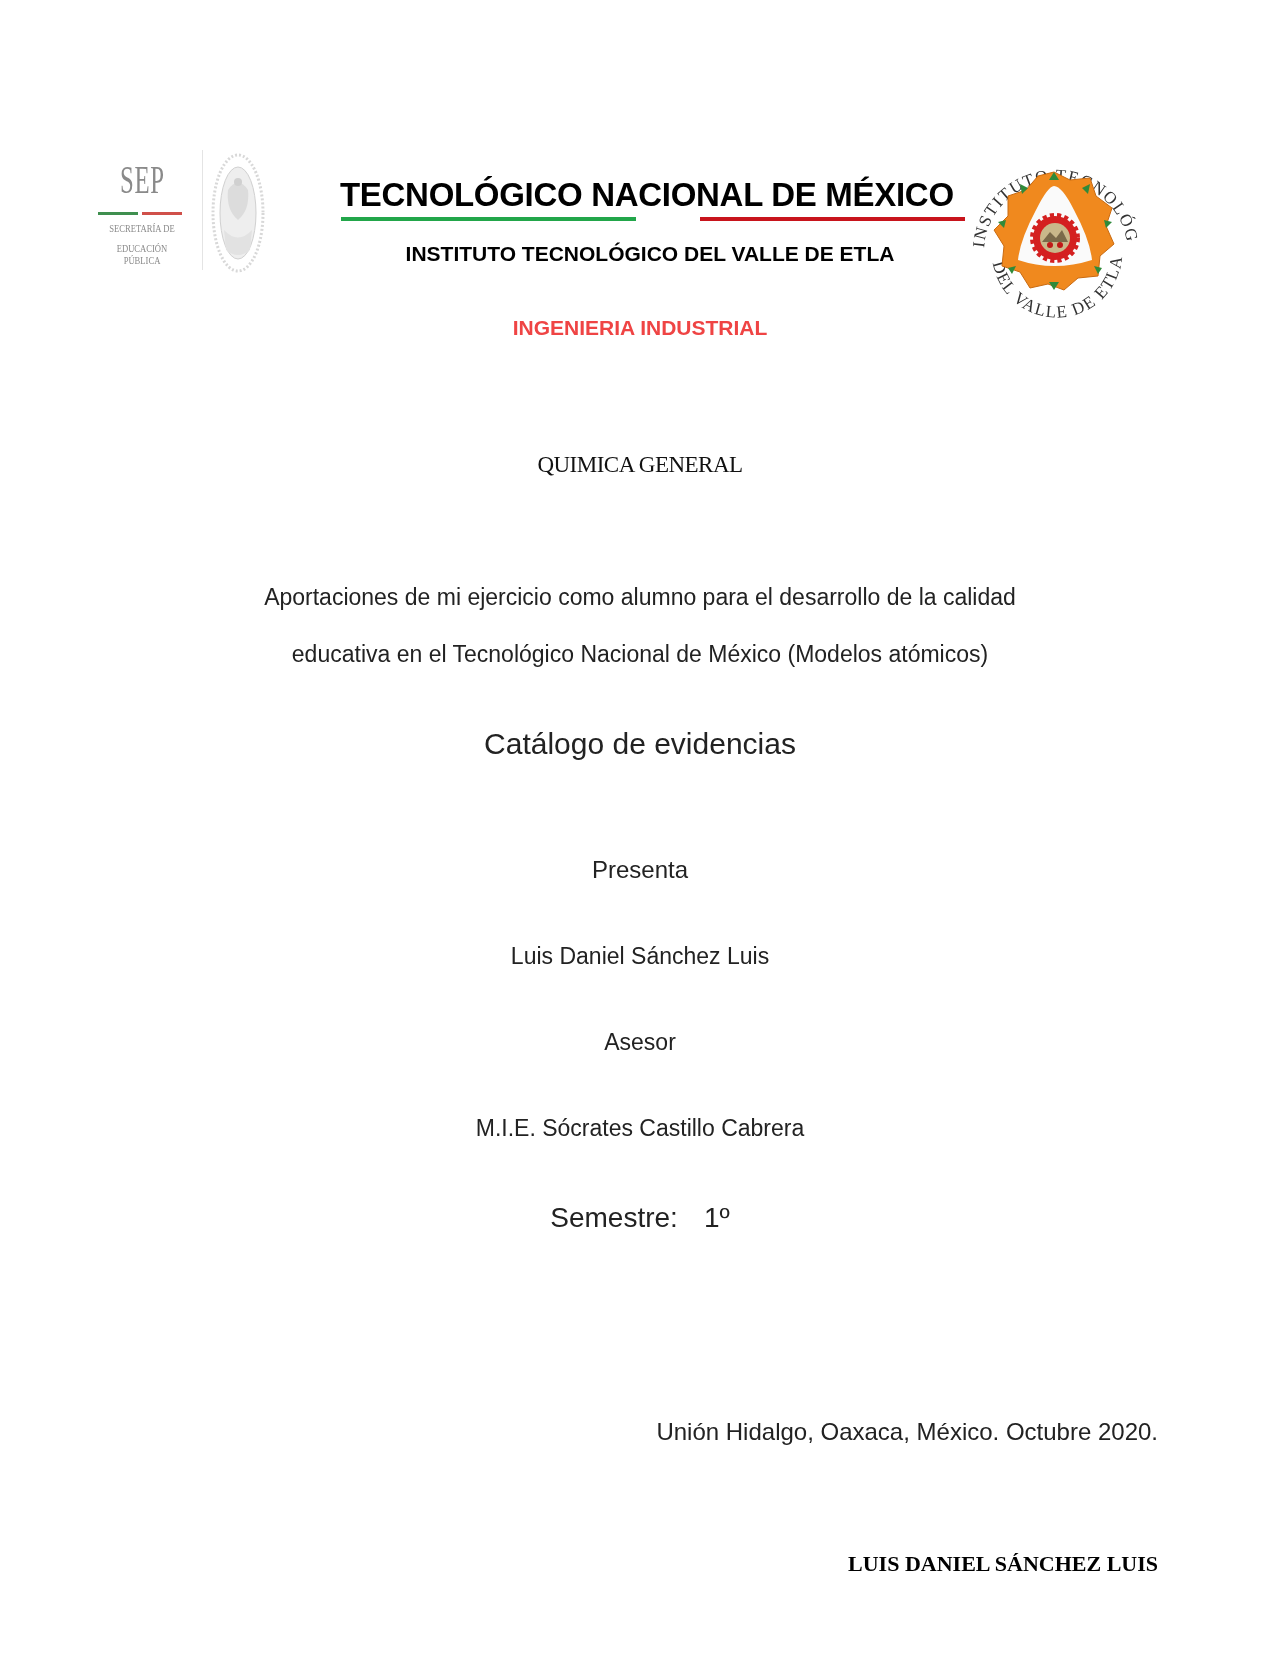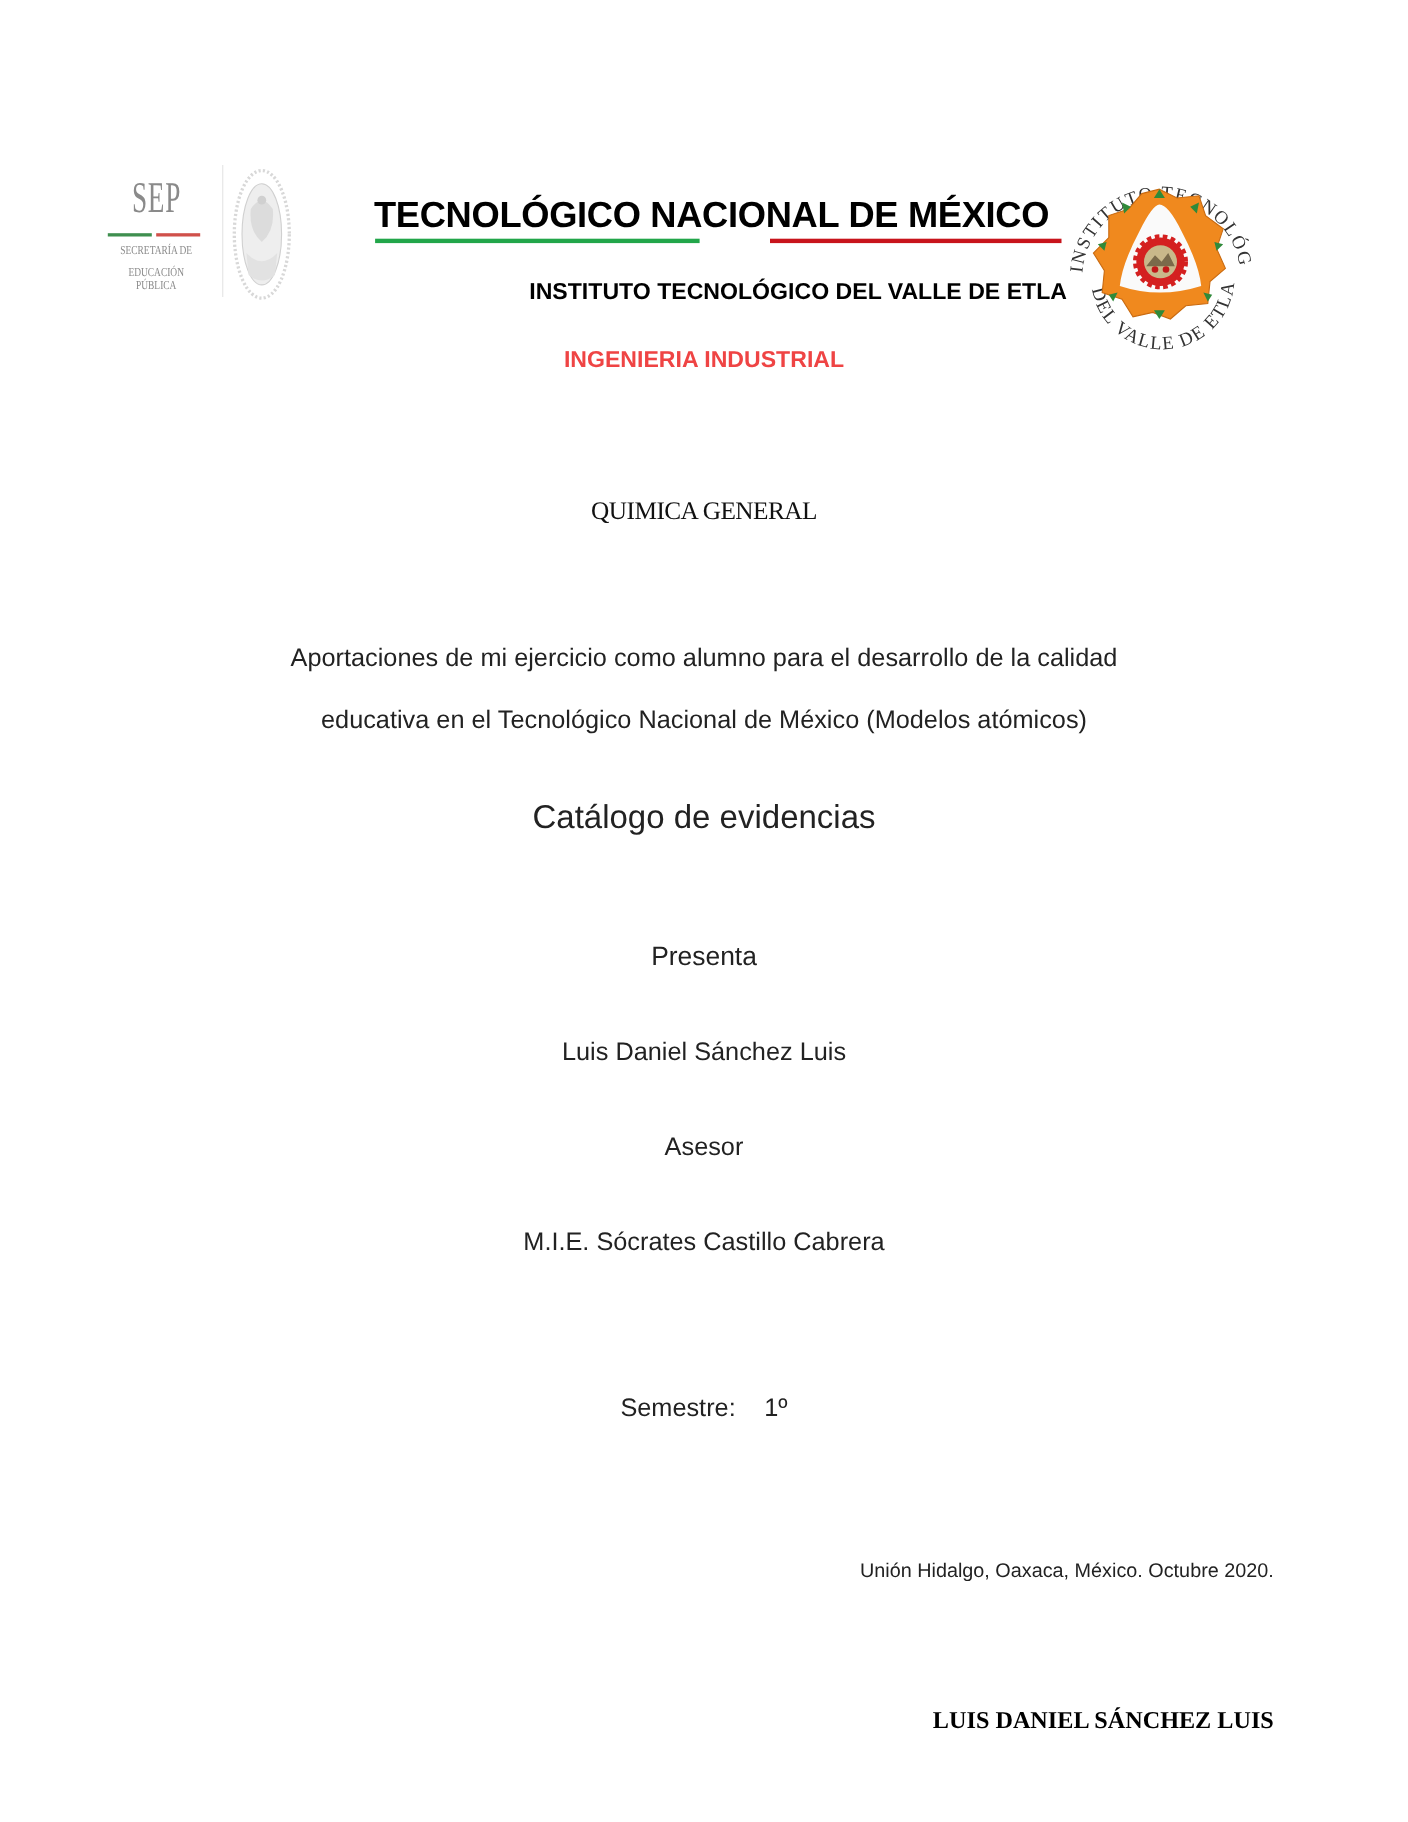--- a/index.html
+++ b/index.html
@@ -20,37 +20,37 @@
               transform: scaleX(0.78); transform-origin: center top; }
   #sep-sub1 { top: 72px; } #sep-sub2 { top: 92px; }
   #sep-divider { position: absolute; left: 110px; top: 0px; width: 1px; height: 120px; background: #e4e4e4; }
   #eagle-seal { position: absolute; left: 118px; top: 0; width: 56px; height: 126px; }
 
   
   #tecnm-title { left: 340px; top: 176px; width: 625px; font-size: 33px; font-weight: bold; color: #000;
                  white-space: nowrap; overflow: hidden; letter-spacing: -0.3px; }
   #line-green { left: 341px; top: 217px; width: 295px; height: 4px; background: #22a64a; }
   #line-red { left: 700px; top: 217px; width: 265px; height: 4px; background: #c8141c; }
-  #institute-name { left: 330px; width: 640px; top: 242px; text-align: right; font-size: 21px; font-weight: bold; color: #000; margin-top: 12px; }
+  #institute-name { left: 330px; width: 640px; top: 242px; text-align: center; font-size: 21px; font-weight: bold; color: #000; }
 
   
   #itve-logo { left: 962px; top: 150px; width: 185px; height: 170px; }
 
   #career { top: 316px; font-size: 21px; font-weight: bold; color: #ef4444; }
   #subject { top: 452px; font-family: "Liberation Serif", serif; font-size: 23px; color: #111; letter-spacing: -0.5px; }
   #title-line1 { top: 584px; font-size: 23px; color: #222; }
   #title-line2 { top: 641px; font-size: 23px; color: #222; }
   #catalog { top: 727px; font-size: 30px; }
   #presenta { top: 856px; font-size: 24px; }
   #student { top: 943px; font-size: 23px; }
   #asesor-label { top: 1029px; font-size: 23px; }
   #asesor-name { top: 1115px; font-size: 23px; }
-  #semestre { top: 1266px; font-size: 23px; }
+  #semestre { top: 1202px; font-size: 28px; }
   #semestre .gap { display: inline-block; width: 26px; }
-  #place-date { right: 122px; top: 1418px; font-size: 18px; text-align: left; white-space: nowrap; }
+  #place-date { right: 122px; top: 1418px; font-size: 24px; text-align: left; white-space: nowrap; }
   #footer-name { right: 122px; top: 1551px; font-family: "Liberation Serif", serif; font-size: 22px;
                  font-weight: bold; color: #000; white-space: nowrap; }
 </style>
 </head>
 <body>
 
 <div id="sep-logo" class="abs">
   <div id="sep-word">SEP</div>
   <div id="sep-bar-green"></div>
   <div id="sep-bar-red"></div>

